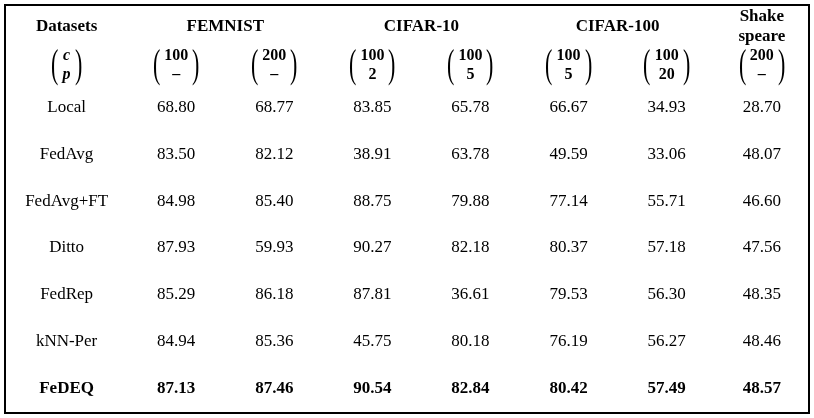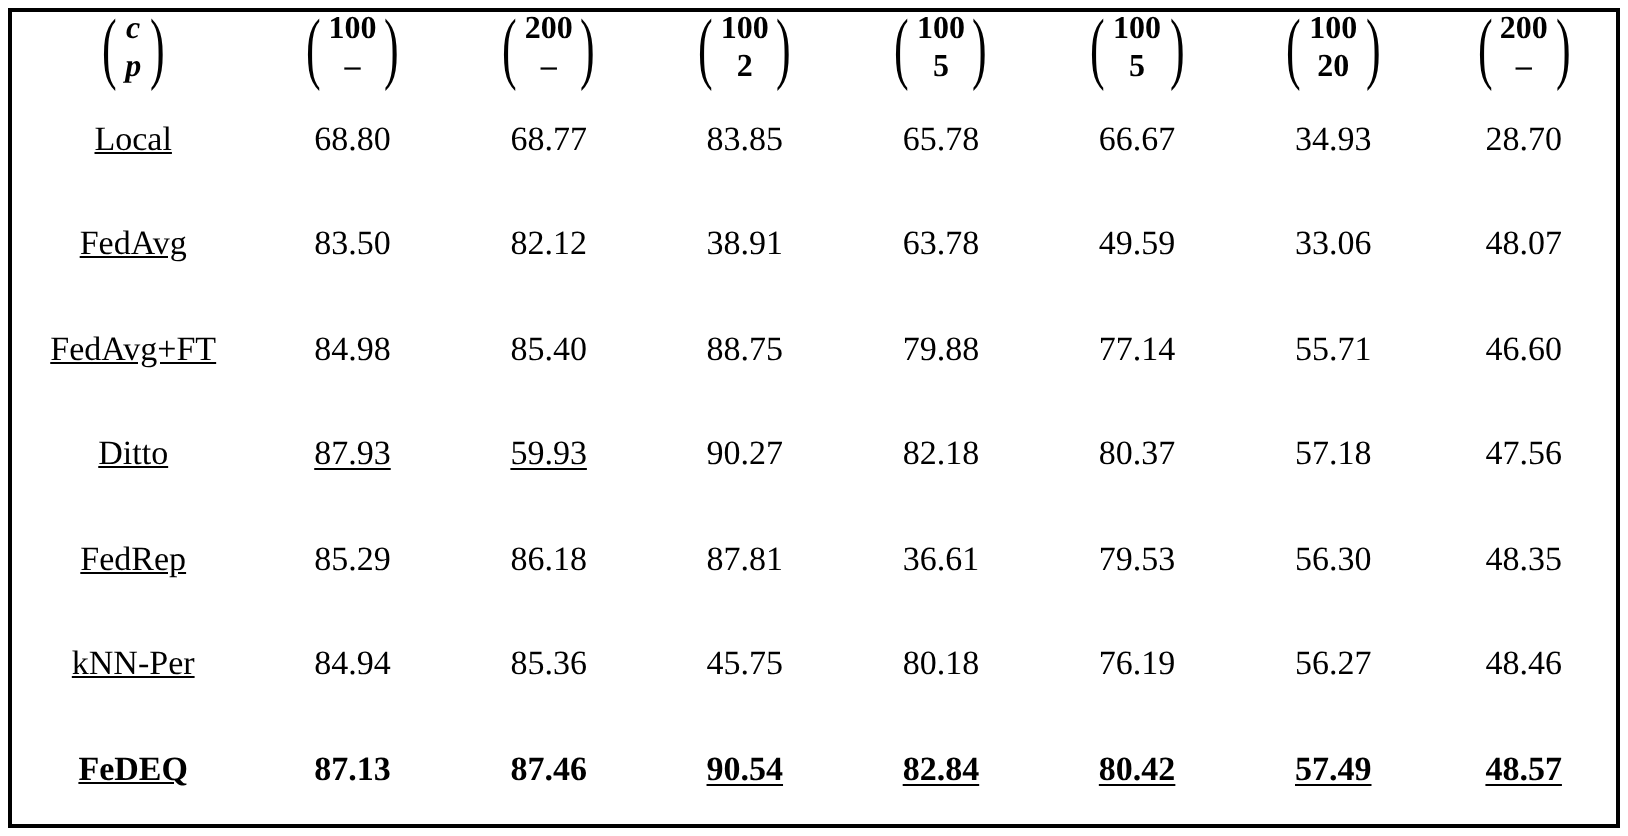--- a/index.html
+++ b/index.html
@@ -57,25 +57,23 @@
     padding: 12px 4px 14px 4px;
   }
 
   .data-row td {
     font-size: 17px;
     padding: 4px 4px;
     height: 25px;
   }
   .method-cell {
     text-align: center;
-    text-decoration: underline;
   }
   .bold { font-weight: bold; }
   .uline {
-    text-decoration: underline;
     text-underline-offset: 2px;
   }
   .final-row td {
     font-weight: bold;
     font-size: 18px;
     padding: 6px 4px;
   }
 
   
   .binom {
@@ -117,20 +115,30 @@
       <col style="width:15.2%">
       <col style="width:12.2%">
       <col style="width:12.2%">
       <col style="width:12.2%">
       <col style="width:12.2%">
       <col style="width:12.2%">
       <col style="width:12.2%">
       <col style="width:11.6%">
     </colgroup>
     <thead>
+      <tr class="hdr-row">
+        <th class="rule-thin vr">Datasets</th>
+        <th class="rule-thin vr" colspan="2">FEMNIST</th>
+        <th class="rule-thin vr" colspan="2">CIFAR-10</th>
+        <th class="rule-thin vr" colspan="2">CIFAR-100</th>
+        <th class="rule-thin">
+          <span>Shake</span><br>
+          <span>speare</span>
+        </th>
+      </tr>
       <tr class="grp-row">
         <th class="rule-thick vr">
           <span class="binom">
             <span class="paren">(</span>
             <span class="binom-stack">
               <span class="ital">c</span>
               <span class="ital">p</span>
             </span>
             <span class="paren">)</span>
           </span>

